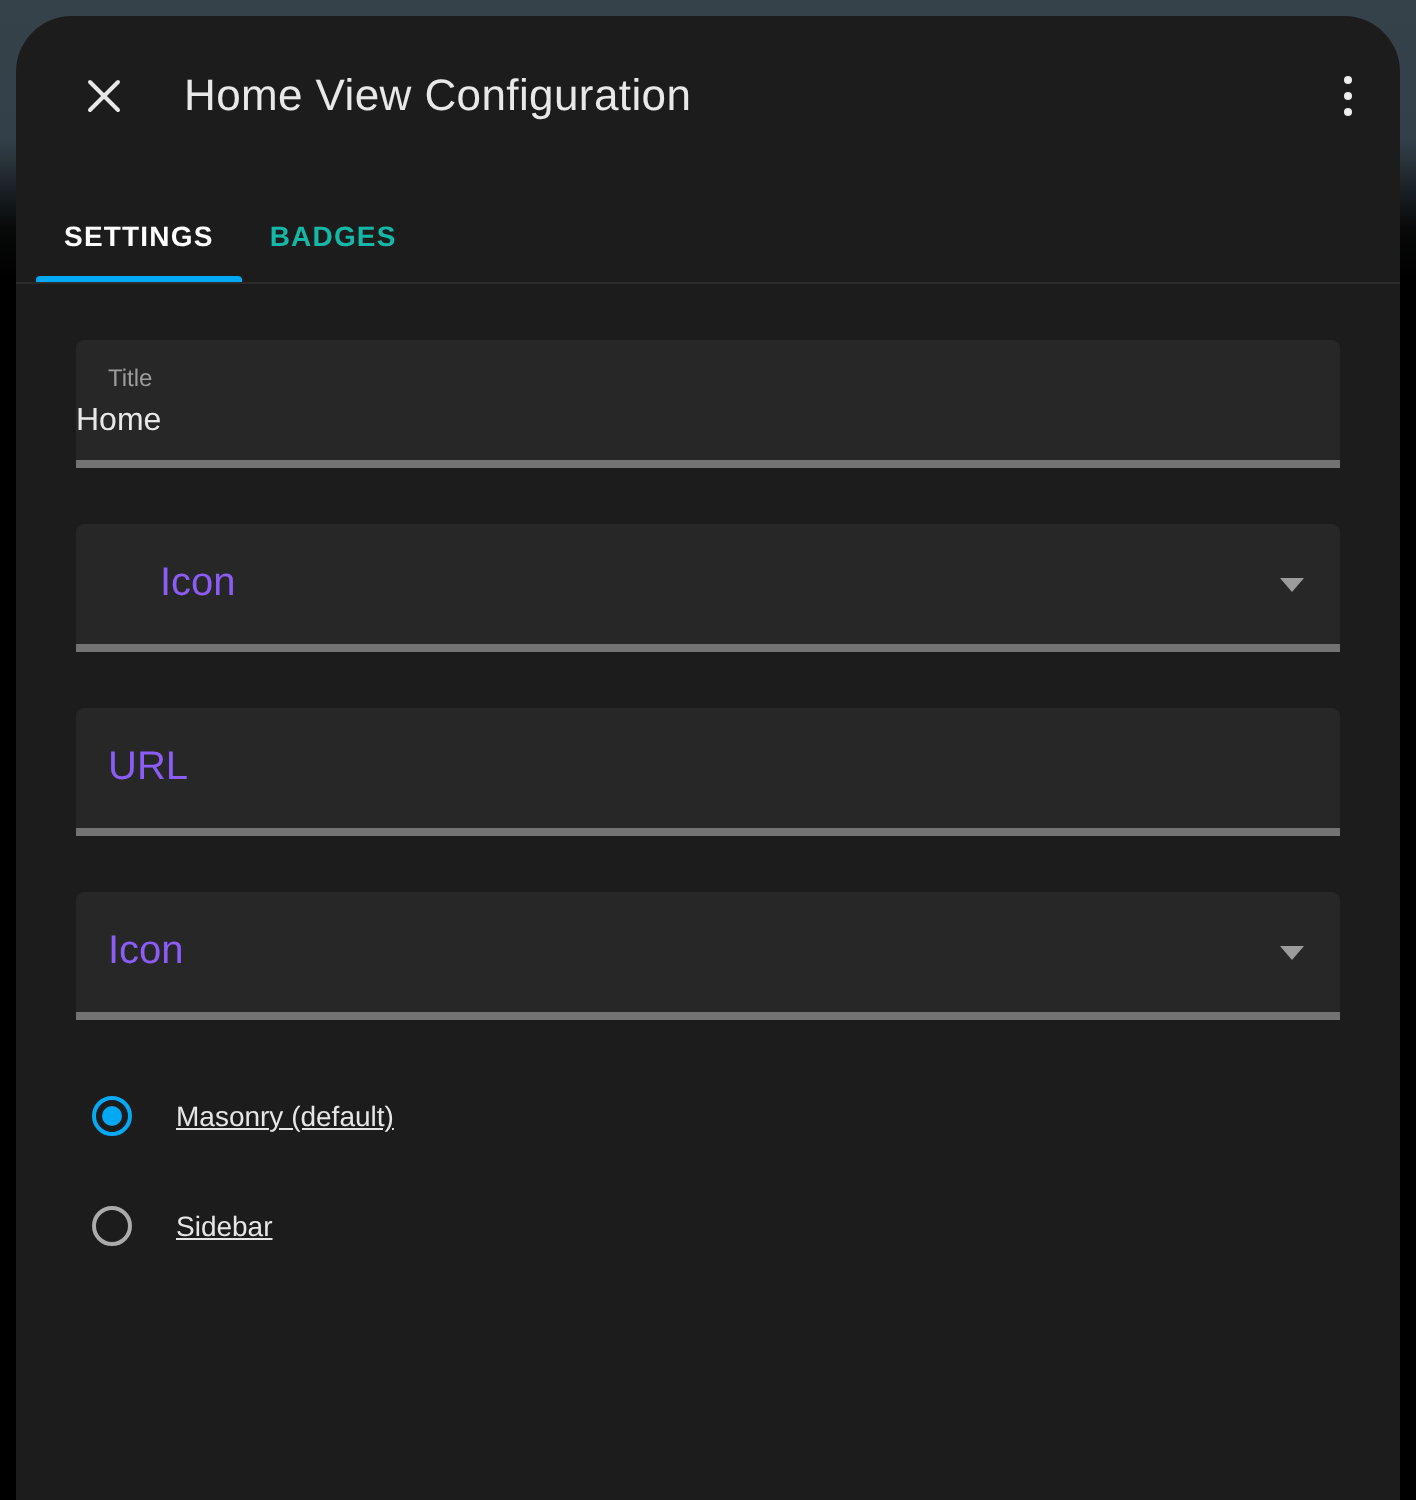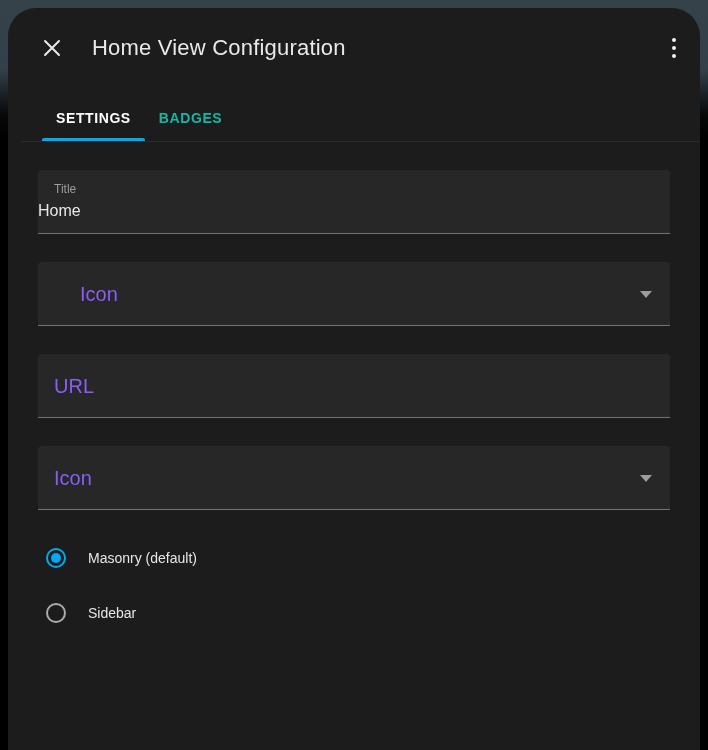--- a/index.html
+++ b/index.html
@@ -50,21 +50,21 @@
   }
   .kebab-btn .dot { width: 4px; height: 4px; border-radius: 50%; background: #f0f0f0; }
   
   .tabs {
     display: flex;
     align-items: stretch;
     height: 48px;
     margin: 6px 0 0 21px;
     border-bottom: 1px solid #2b2b2b;
   }
-  .tabs { margin-left: 13px; padding-left: 21px; text-align: center; }
+  .tabs { margin-left: 0; padding-left: 10px; text-align: center; }
   .tab {
     position: relative;
     display: flex; align-items: center; justify-content: center;
     padding: 0 14px;
     font-size: 14px;
     font-weight: 600;
     letter-spacing: 0.6px;
     color: #14b8a6;
     cursor: pointer;
     text-transform: uppercase;
@@ -79,21 +79,21 @@
     border-radius: 2px 2px 0 0;
   }
   .tab.active .indicator { display: block; }
   
   .content { padding: 28px 30px 0 30px; }
   .field {
     position: relative;
     height: 64px;
     background: #272727;
     border-radius: 4px 4px 0 0;
-    border-bottom: 1px solid #737373;
+    border-bottom: 4px solid #737373;
     margin-bottom: 28px;
     cursor: text;
   }
   .field.select { cursor: pointer; }
   .field .mini-label {
     position: absolute;
     left: 16px; top: 12px;
     font-size: 12px;
     color: #9c9c9c;
   }
@@ -147,20 +147,21 @@
     left: 50%; top: 50%;
     width: 10px; height: 10px;
     margin: -5px 0 0 -5px;
     border-radius: 50%;
     background: #03a9f4;
   }
   .radio-label {
     margin-left: 22px;
     font-size: 14px;
     color: #e6e6e6;
+    text-decoration: underline;
   }
 </style>
 </head>
 <body>
 
 <div class="dialog">
 
   <div class="header">
     <div class="close-btn">
       <svg width="18" height="18" viewBox="0 0 18 18">

